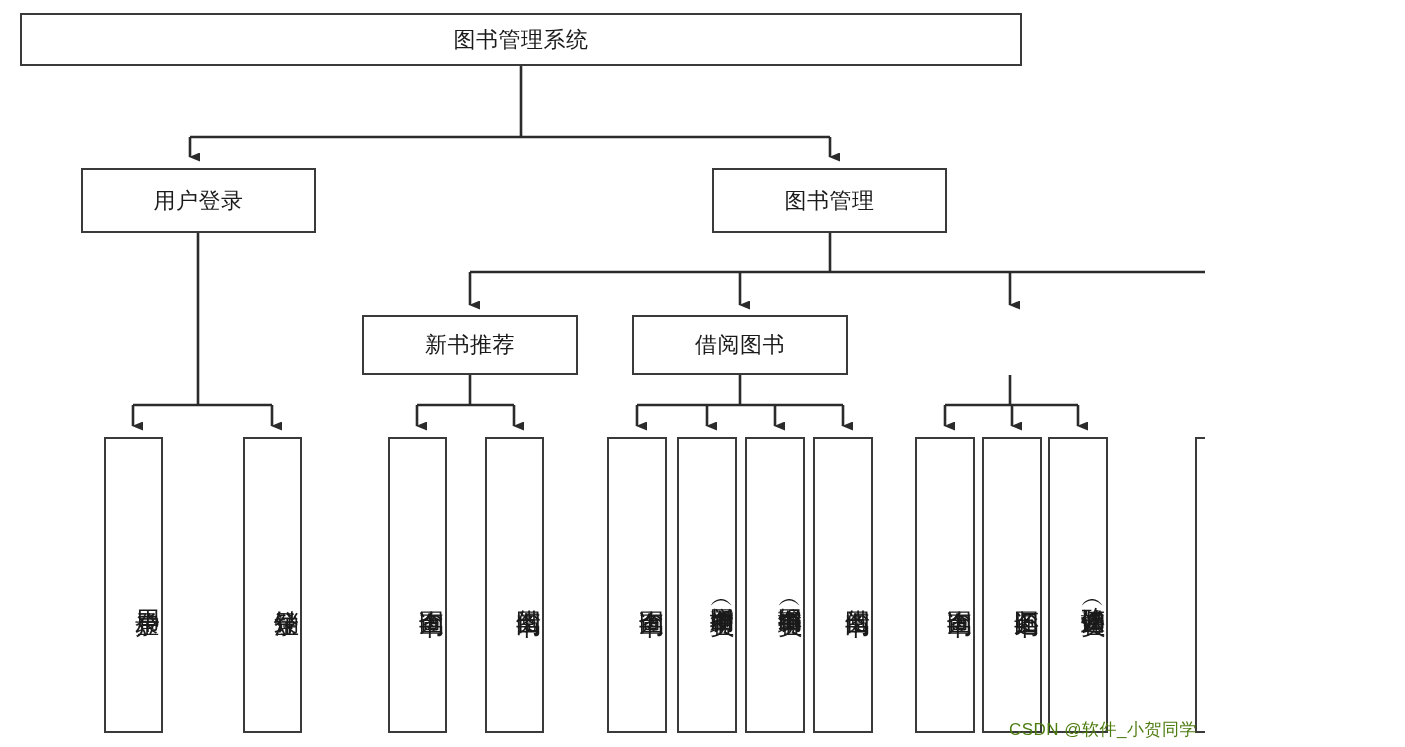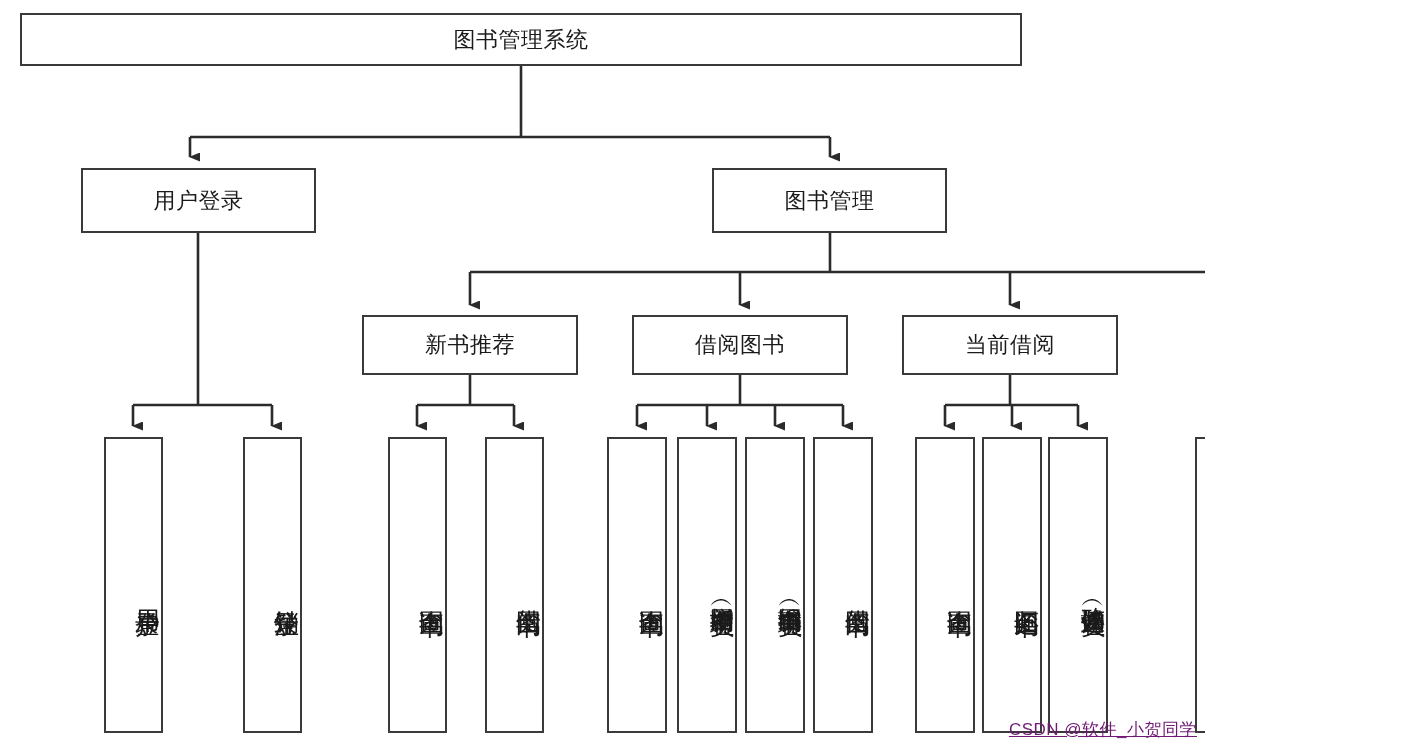--- a/index.html
+++ b/index.html
@@ -58,25 +58,24 @@
     letter-spacing: 1px;
   }
   .node.vert.tight .label {
     font-size: 24px;
   }
   #watermark {
     position: absolute;
     right: 8px;
     bottom: 6px;
     font-size: 17px;
-    color: #701a75;
+    color: #4d7c0f;
     letter-spacing: 0.5px;
     z-index: 5;
     white-space: nowrap;
-    text-decoration: underline;
   }
 </style>
 </head>
 <body>
 
 <div id="canvas">
 
   <svg id="edges" viewBox="0 0 1405 747">
     <defs>
       <marker id="arrow" markerWidth="9" markerHeight="11" refX="4.5" refY="10" orient="auto" markerUnits="userSpaceOnUse">
@@ -137,23 +136,20 @@
   <div class="node horiz" style="left:362px; top:315px; width:216px; height:60px;">
     <span class="label">新书推荐</span>
   </div>
 
   <div class="node horiz" style="left:712px; top:168px; width:235px; height:65px;">
     <span class="label">图书管理</span>
   </div>
   <div class="node horiz" style="left:632px; top:315px; width:216px; height:60px;">
     <span class="label">借阅图书</span>
   </div>
-  <div class="node horiz" style="left:902px; top:315px; width:216px; height:60px;">
-    <span class="label">当前借阅</span>
-  </div>
 
   <div class="node vert" style="left:104px; top:437px; width:59px; height:296px;">
     <span class="label">用户登录</span>
   </div>
   <div class="node vert" style="left:243px; top:437px; width:59px; height:296px;">
     <span class="label">注销登录</span>
   </div>
 
   <div class="node vert" style="left:388px; top:437px; width:59px; height:296px;">
     <span class="label">查询图书</span>

